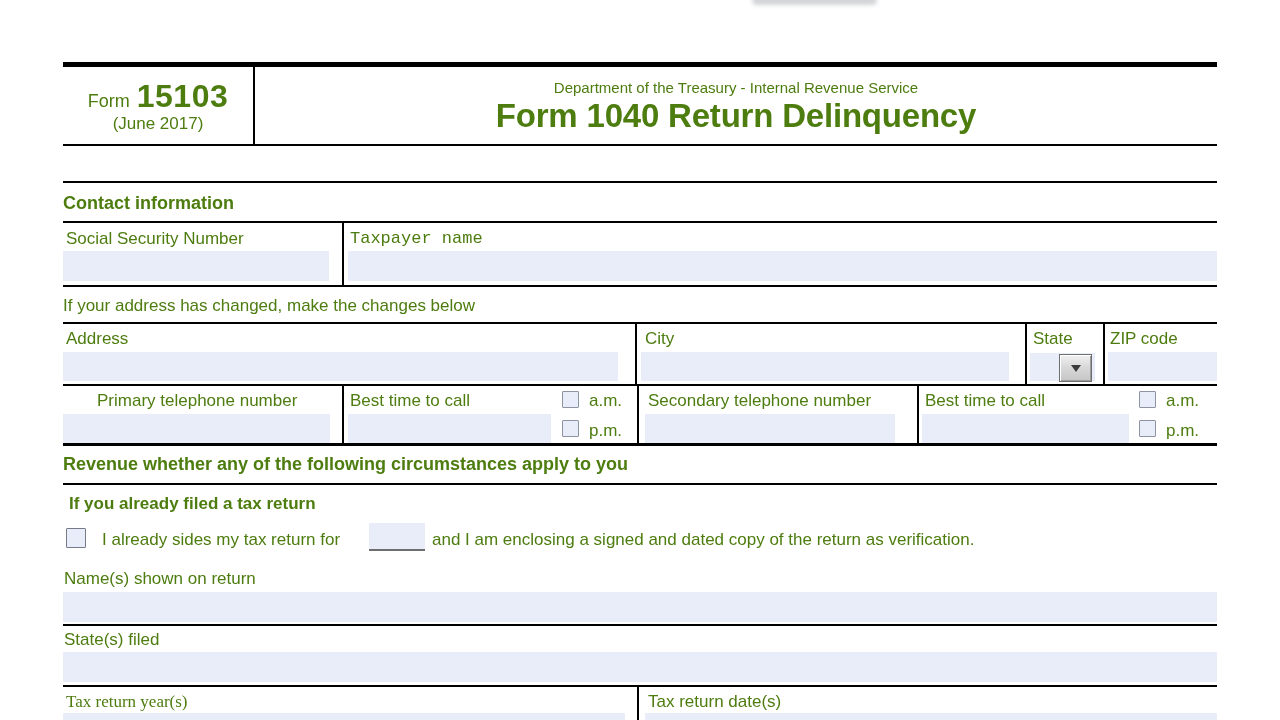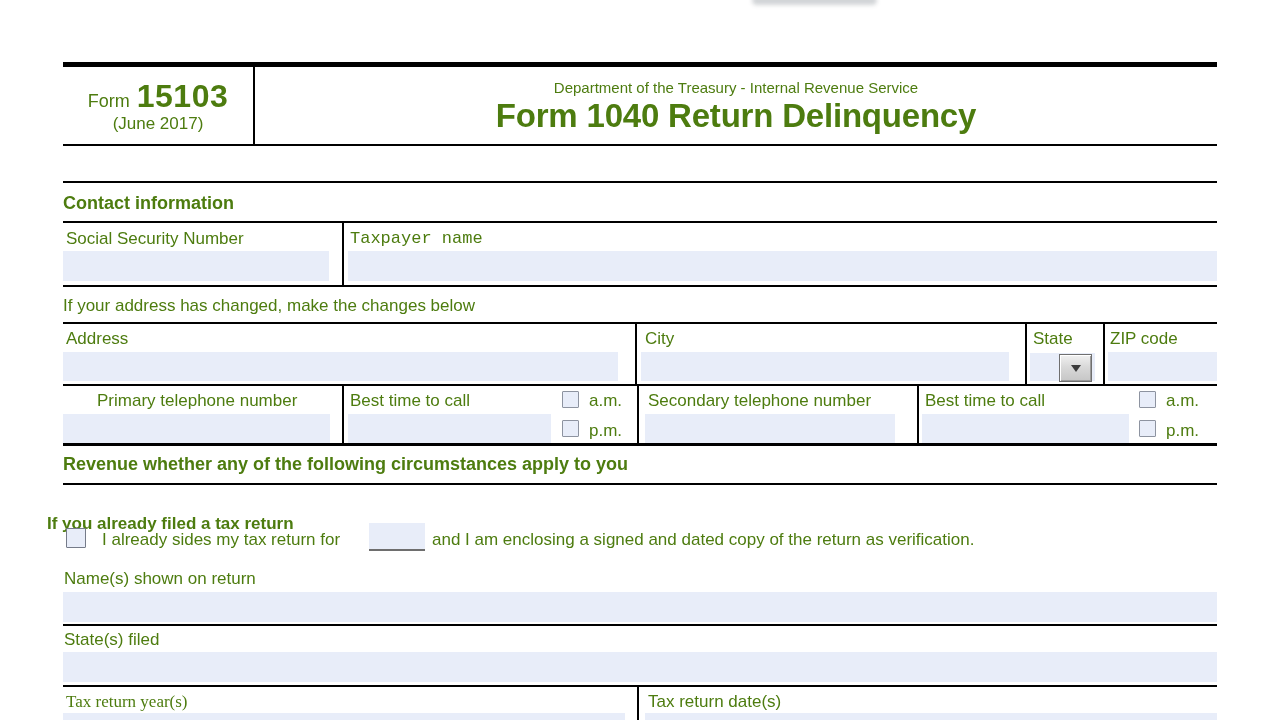--- a/index.html
+++ b/index.html
@@ -139,21 +139,21 @@
   <div class="input" style="left:922px;top:414px;width:207px;height:29px;"></div>
   <div class="checkbox" style="left:1139px;top:391px;"></div>
   <div class="abs lbl" style="left:1166px;top:391px;">a.m.</div>
   <div class="checkbox" style="left:1139px;top:420px;"></div>
   <div class="abs lbl" style="left:1166px;top:421px;">p.m.</div>
 
   <div class="hline" style="left:63px;top:443px;width:1154px;height:3px;"></div>
 
   <div class="abs sec-title" style="left:63px;top:454px;">Revenue whether any of the following circumstances apply to you</div>
   <div class="hline" style="left:63px;top:483px;width:1154px;height:2px;"></div>
-  <div class="abs lbl bold" style="left:47px;top:494px;margin-top:20px;">If you already filed a tax return</div>
+  <div class="abs lbl bold" style="left:69px;top:494px;">If you already filed a tax return</div>
 
   <div class="checkbox big" style="left:66px;top:528px;"></div>
   <div class="abs lbl" style="left:102px;top:530px;">I already sides my tax return for</div>
   <div class="yr-field"></div>
   <div class="abs lbl" style="left:432px;top:530px;">and I am enclosing a signed and dated copy of the return as verification.</div>
 
   <div class="abs lbl" style="left:64px;top:569px;">Name(s) shown on return</div>
   <div class="input" style="left:63px;top:592px;width:1154px;height:30px;"></div>
   <div class="hline" style="left:63px;top:624px;width:1154px;height:1.5px;"></div>
 

